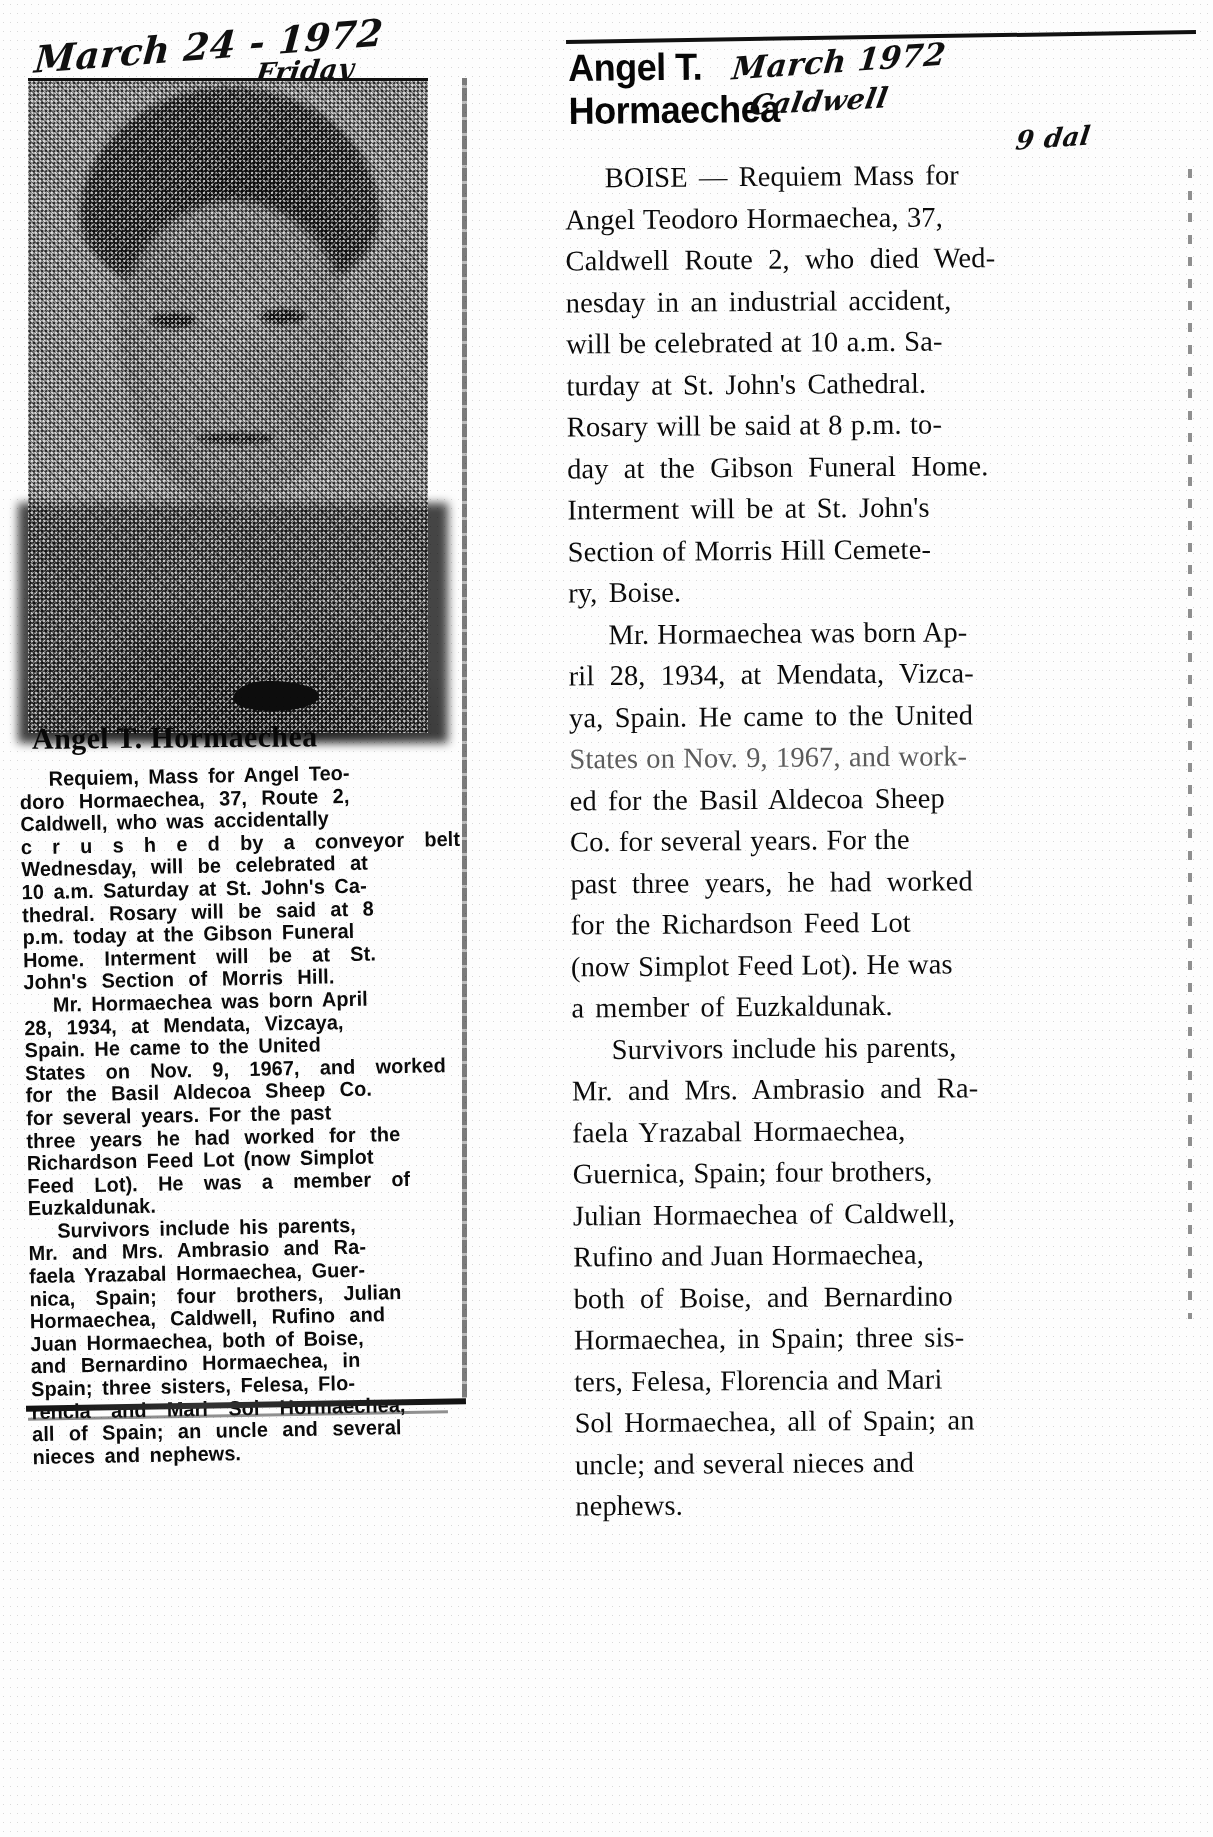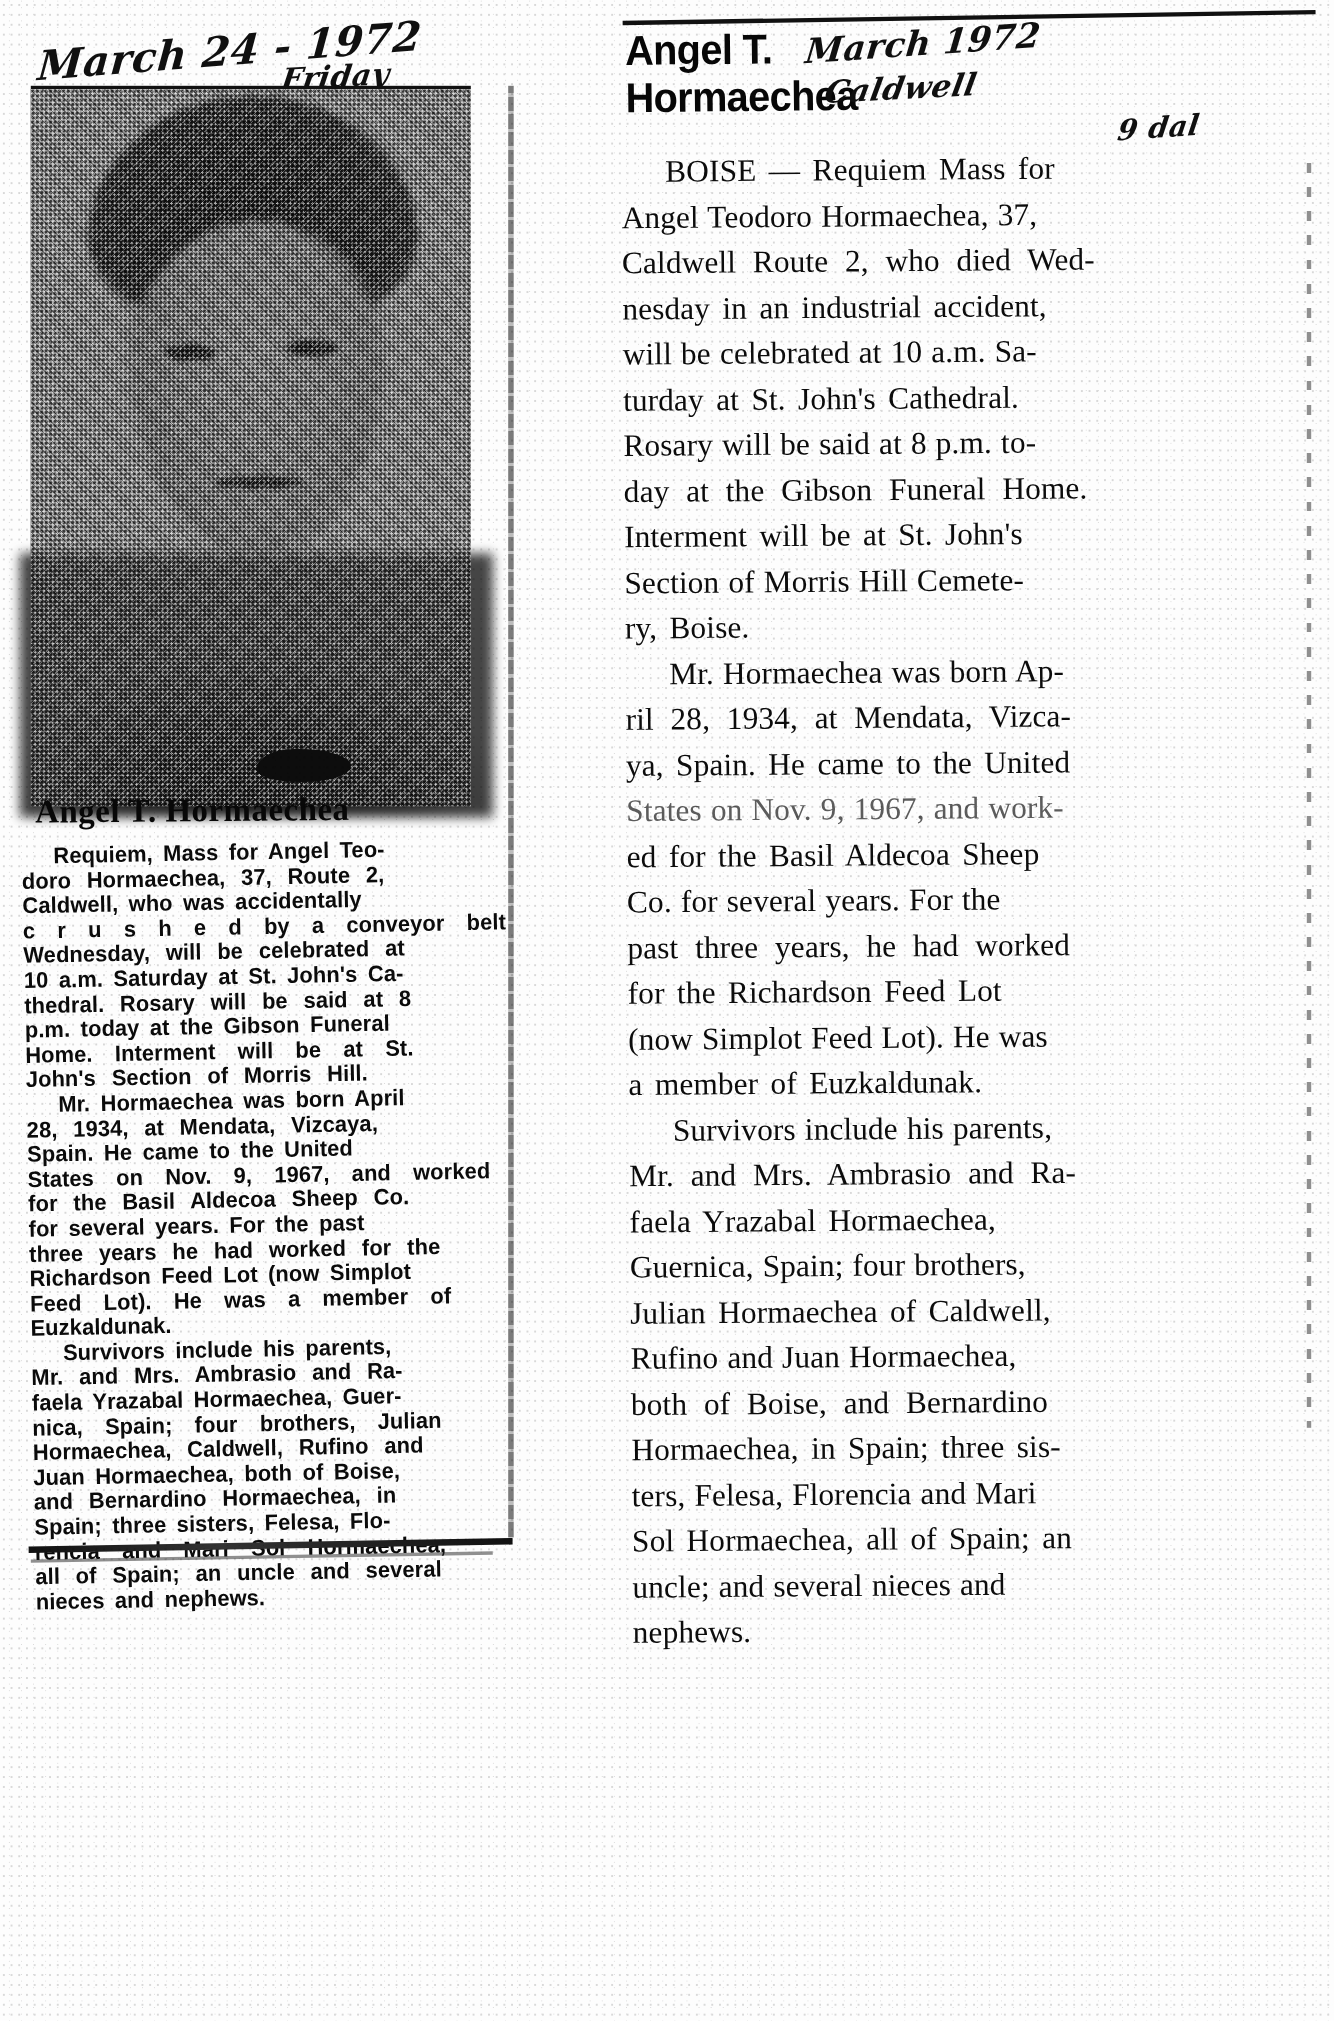--- a/index.html
+++ b/index.html
@@ -235,21 +235,21 @@
     height: 3px;
     background: #222;
     opacity: .5;
     transform: rotate(-1deg);
   }
 
   
   #right-clipping {
     position: absolute;
     left: 556px;
-    top: 8px;
+    top: 29px;
     width: 640px;
     height: 1300px;
     text-decoration: underline;
   }
   #right-rule {
     position: absolute;
     left: 10px;
     top: 6px;
     width: 630px;
     height: 4px;

